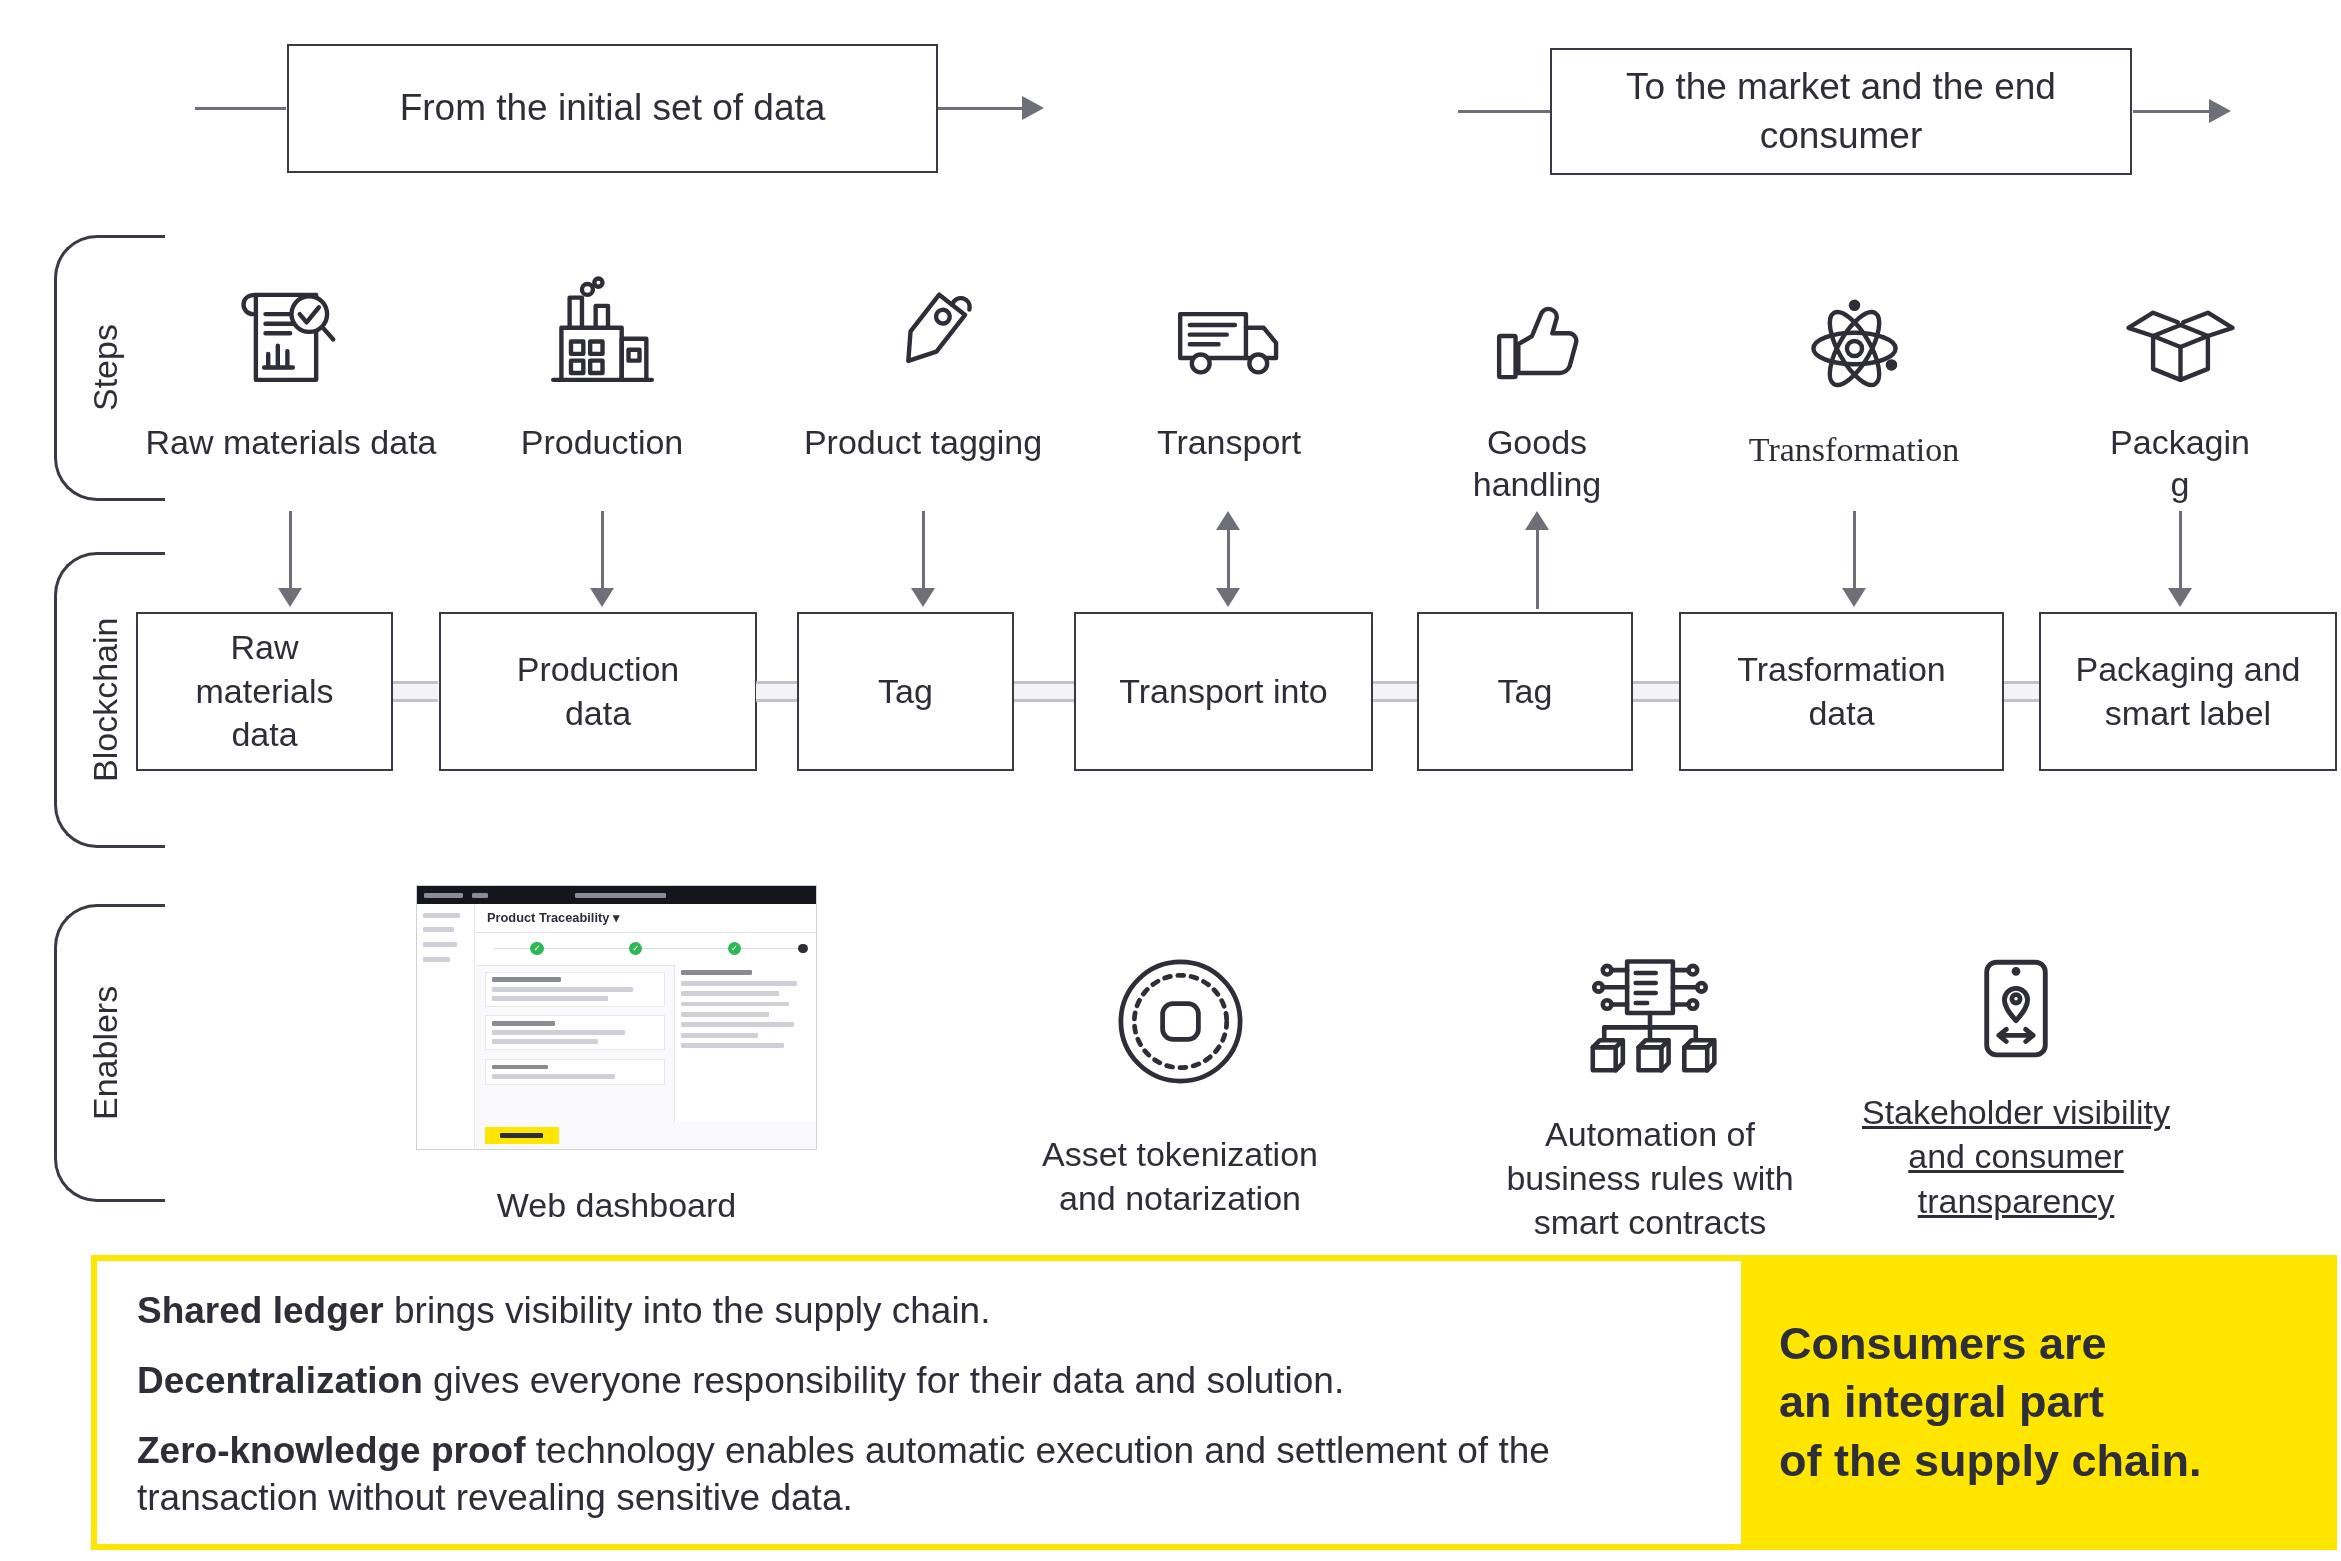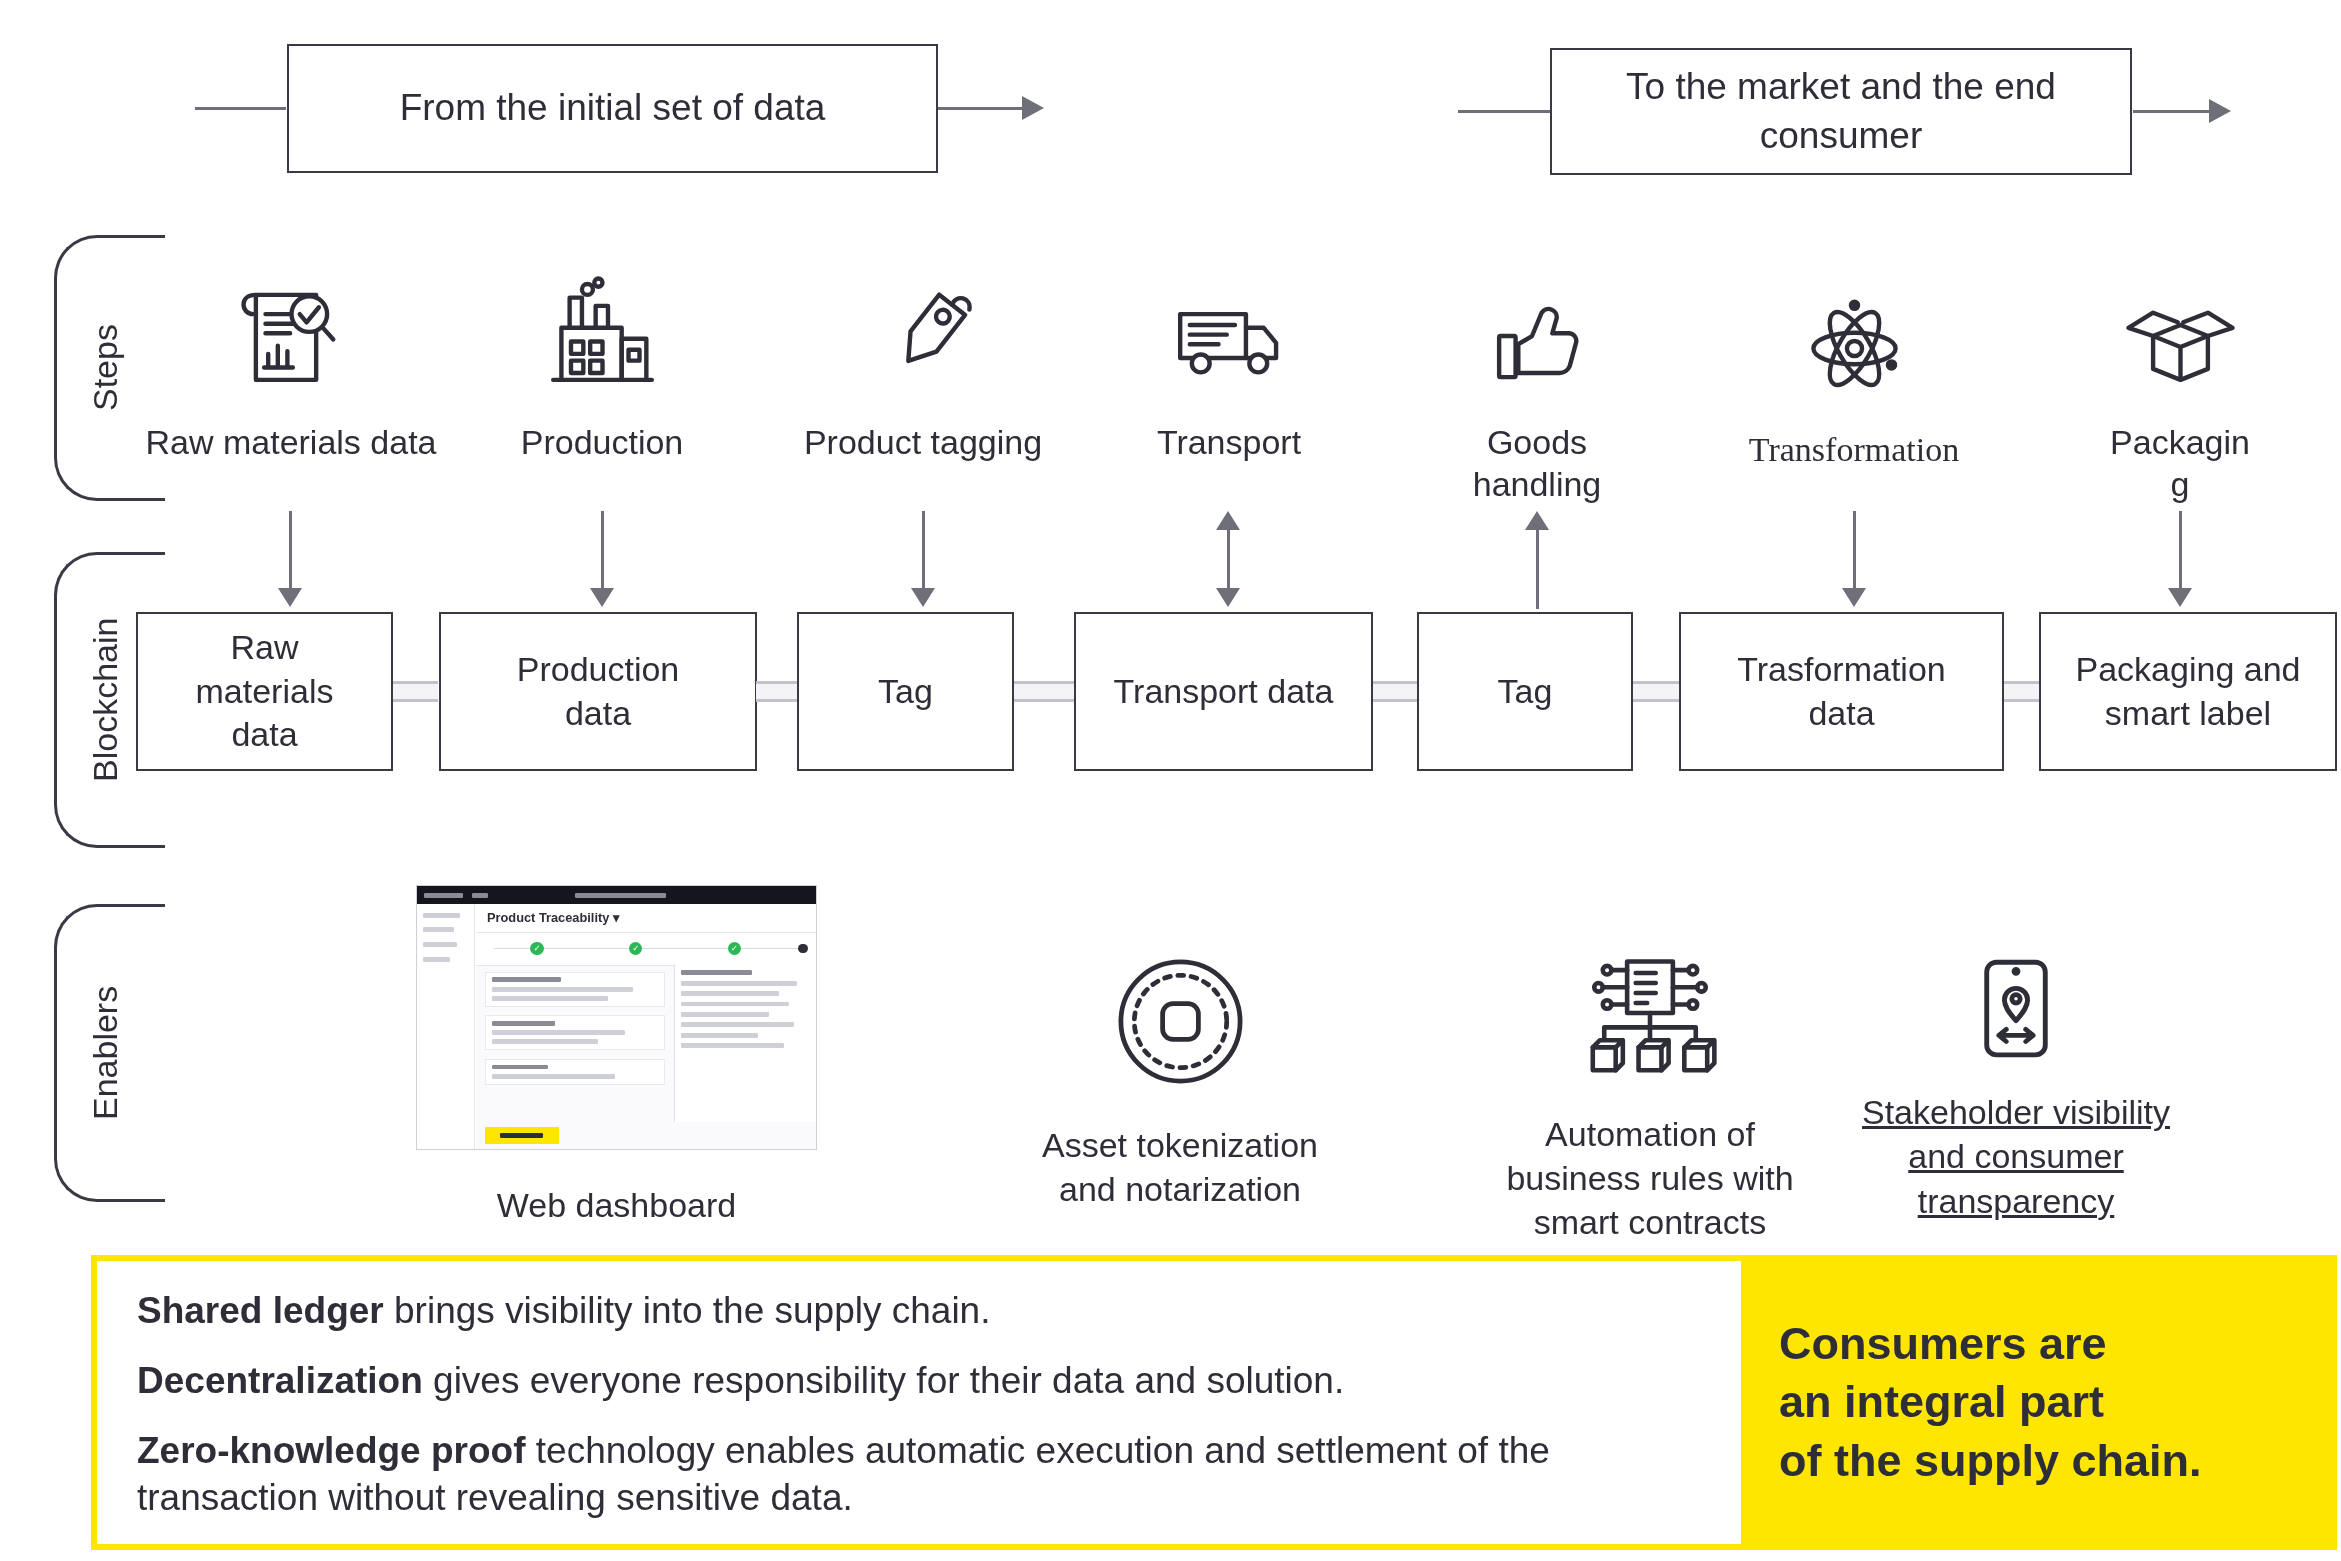--- a/index.html
+++ b/index.html
@@ -193,21 +193,21 @@
 
 <div class="abs bc-box" style="left:136px;top:612px;width:257px;height:159px;">Raw
 materials
 data</div>
 <div class="abs link" style="left:393px;top:681px;width:45px;"></div>
 <div class="abs bc-box" style="left:439px;top:612px;width:318px;height:159px;">Production
 data</div>
 <div class="abs link" style="left:756px;top:681px;width:41px;"></div>
 <div class="abs bc-box" style="left:797px;top:612px;width:217px;height:159px;">Tag</div>
 <div class="abs link" style="left:1014px;top:681px;width:60px;"></div>
-<div class="abs bc-box" style="left:1074px;top:612px;width:299px;height:159px;">Transport data</div>
+<div class="abs bc-box" style="left:1074px;top:612px;width:299px;height:159px;">Transport into</div>
 <div class="abs link" style="left:1373px;top:681px;width:44px;"></div>
 <div class="abs bc-box" style="left:1417px;top:612px;width:216px;height:159px;">Tag</div>
 <div class="abs link" style="left:1633px;top:681px;width:46px;"></div>
 <div class="abs bc-box" style="left:1679px;top:612px;width:325px;height:159px;">Trasformation
 data</div>
 <div class="abs link" style="left:2004px;top:681px;width:35px;"></div>
 <div class="abs bc-box" style="left:2039px;top:612px;width:298px;height:159px;">Packaging and
 smart label</div>
 
 <div class="abs" style="left:416px;top:885px;">
@@ -267,21 +267,21 @@
   </div>
   <div class="en-label" style="width:401px;margin-top:33px;">Web dashboard</div>
 </div>
 
 <div class="abs" style="left:997px;top:947px;width:366px;text-align:center;">
   <svg class="icon" width="149" height="149" viewBox="0 0 100 100" style="display:block;margin:0 auto;">
     <circle cx="50" cy="50" r="40"></circle>
     <circle cx="50" cy="50" r="31" stroke-dasharray="4 5"></circle>
     <rect x="38" y="38" width="24" height="24" rx="7"></rect>
   </svg>
-  <div class="en-label" style="margin-top:27px;">Asset tokenization
+  <div class="en-label" style="margin-top:36px;">Asset tokenization
 and notarization</div>
 </div>
 
 <div class="abs" style="left:1467px;top:953px;width:366px;text-align:center;">
   <svg class="icon" width="172" height="143" viewBox="0 0 120 100" style="display:block;margin:0 auto;">
     <rect x="44" y="6" width="32" height="36"></rect>
     <path d="M50 14 h14 M50 21 h14 M50 28 h14 M50 35 h8"></path>
     <circle cx="30" cy="12" r="3"></circle>
       <path d="M33 12 h11"></path>
     <circle cx="24" cy="24" r="3"></circle>

